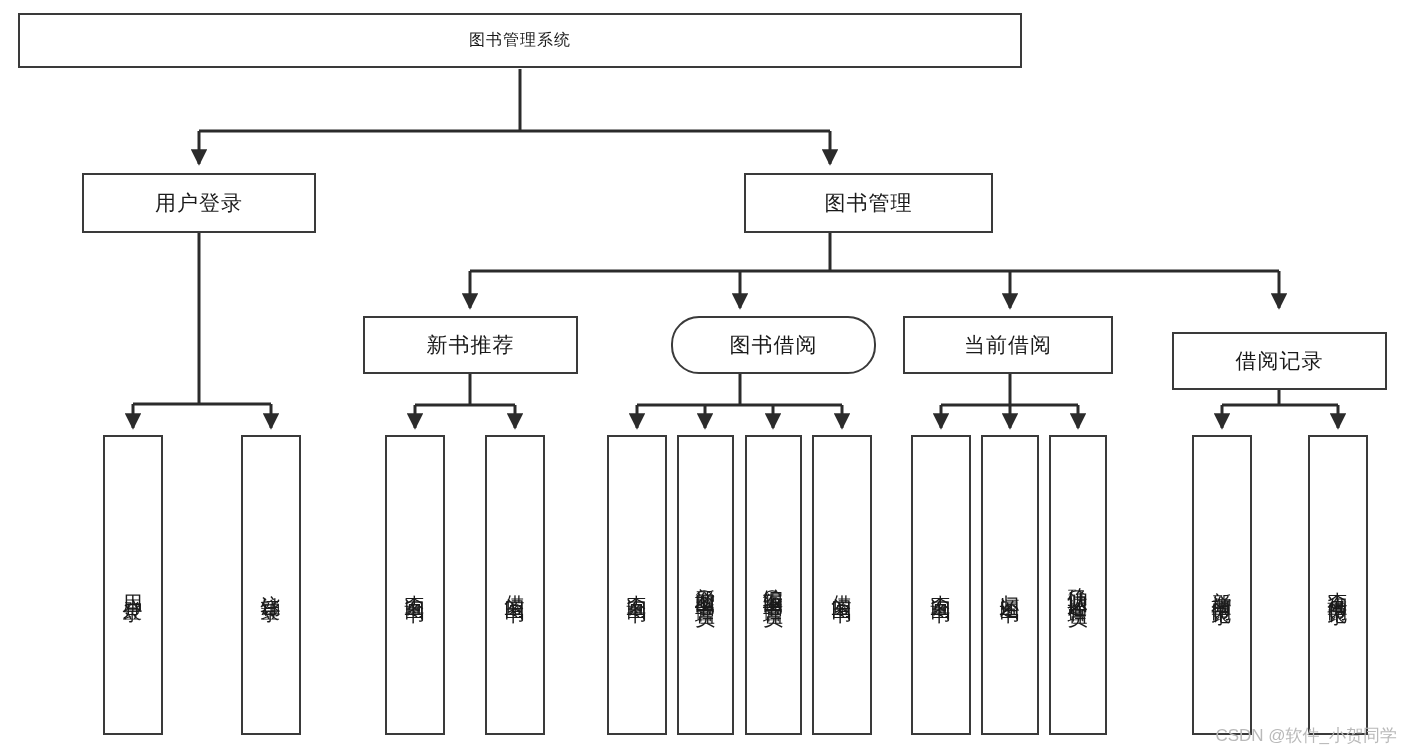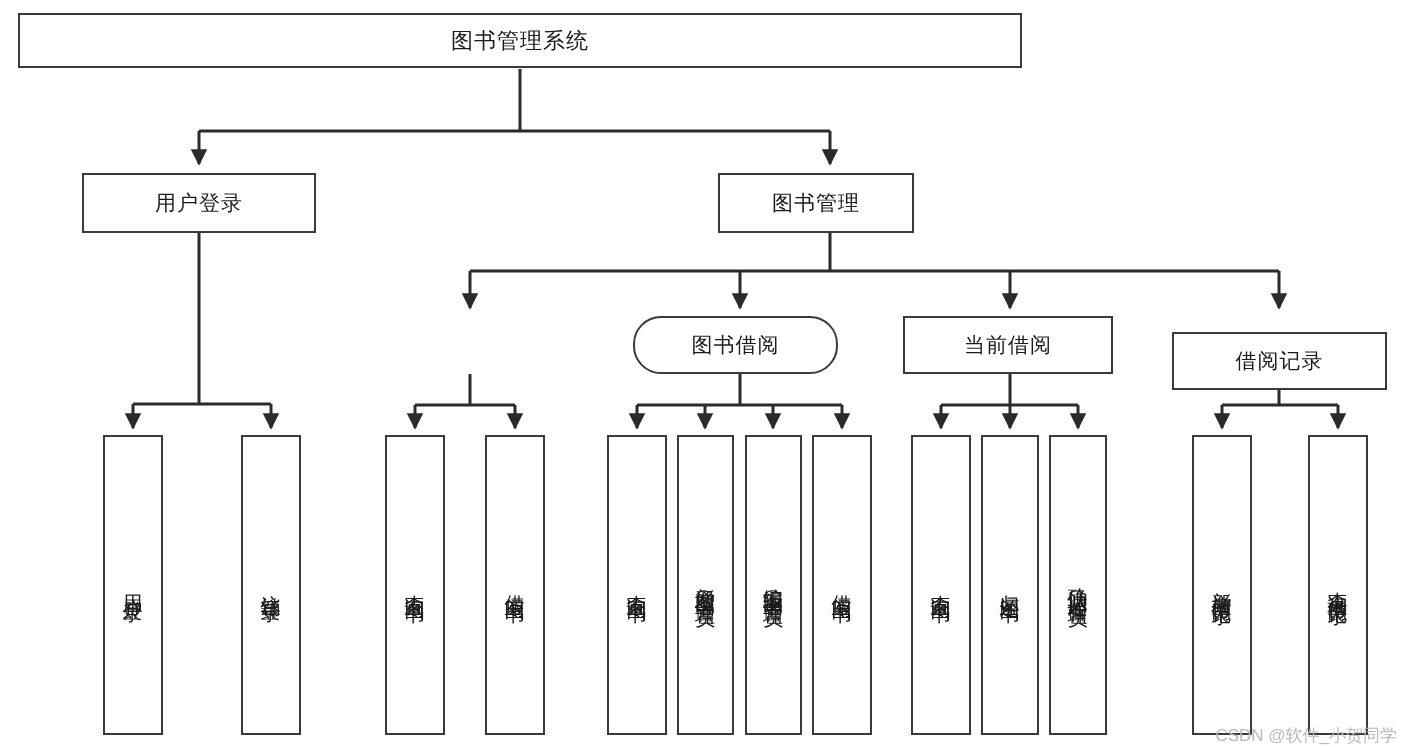--- a/index.html
+++ b/index.html
@@ -48,21 +48,21 @@
     padding-bottom: 6px;
     line-height: 1;
   }
   .node.vert .vtext {
     writing-mode: vertical-rl;
     text-orientation: upright;
     display: block;
     text-align: center;
   }
   .node.root {
-    font-size: 22px;
+    font-size: 16px;
   }
   .watermark {
     position: absolute;
     right: 8px;
     bottom: 0;
     font-size: 17px;
     color: #b9b9b9;
     white-space: nowrap;
   }
 </style>
@@ -117,23 +117,24 @@
       <path d="M 1279 374 L 1279 405"></path>
       <path d="M 1222 405 L 1338 405"></path>
       <path d="M 1222 405 L 1222 428" marker-end="url(#arrow)"></path>
       <path d="M 1338 405 L 1338 428" marker-end="url(#arrow)"></path>
     </g>
   </svg>
 
   <div class="node horiz root" style="left:18px; top:13px; width:1004px; height:55px;">图书管理系统</div>
 
   <div class="node horiz" style="left:82px; top:173px; width:234px; height:60px;">用户登录</div>
-  <div class="node horiz" style="left:718px; top:173px; width:196px; height:60px;">图书管理</div>
+  <div class="node horiz" style="left:744px; top:173px; width:249px; height:60px;">图书管理</div>
 
-  <div class="node horiz" style="left:633px; top:316px; width:205px; height:58px;border-radius:28px;">图书借阅</div>
+  <div class="node horiz" style="left:363px; top:316px; width:215px; height:58px;">新书推荐</div>
+  <div class="node horiz" style="left:671px; top:316px; width:205px; height:58px;border-radius:28px;">图书借阅</div>
   <div class="node horiz" style="left:903px; top:316px; width:210px; height:58px;">当前借阅</div>
   <div class="node horiz" style="left:1172px; top:332px; width:215px; height:58px;">借阅记录</div>
 
   <div class="node vert" style="left:103px; top:435px; width:60px; height:300px;">
     <span class="vtext">用户登录</span>
   </div>
   <div class="node vert" style="left:241px; top:435px; width:60px; height:300px;">
     <span class="vtext">注销登录</span>
   </div>
 

